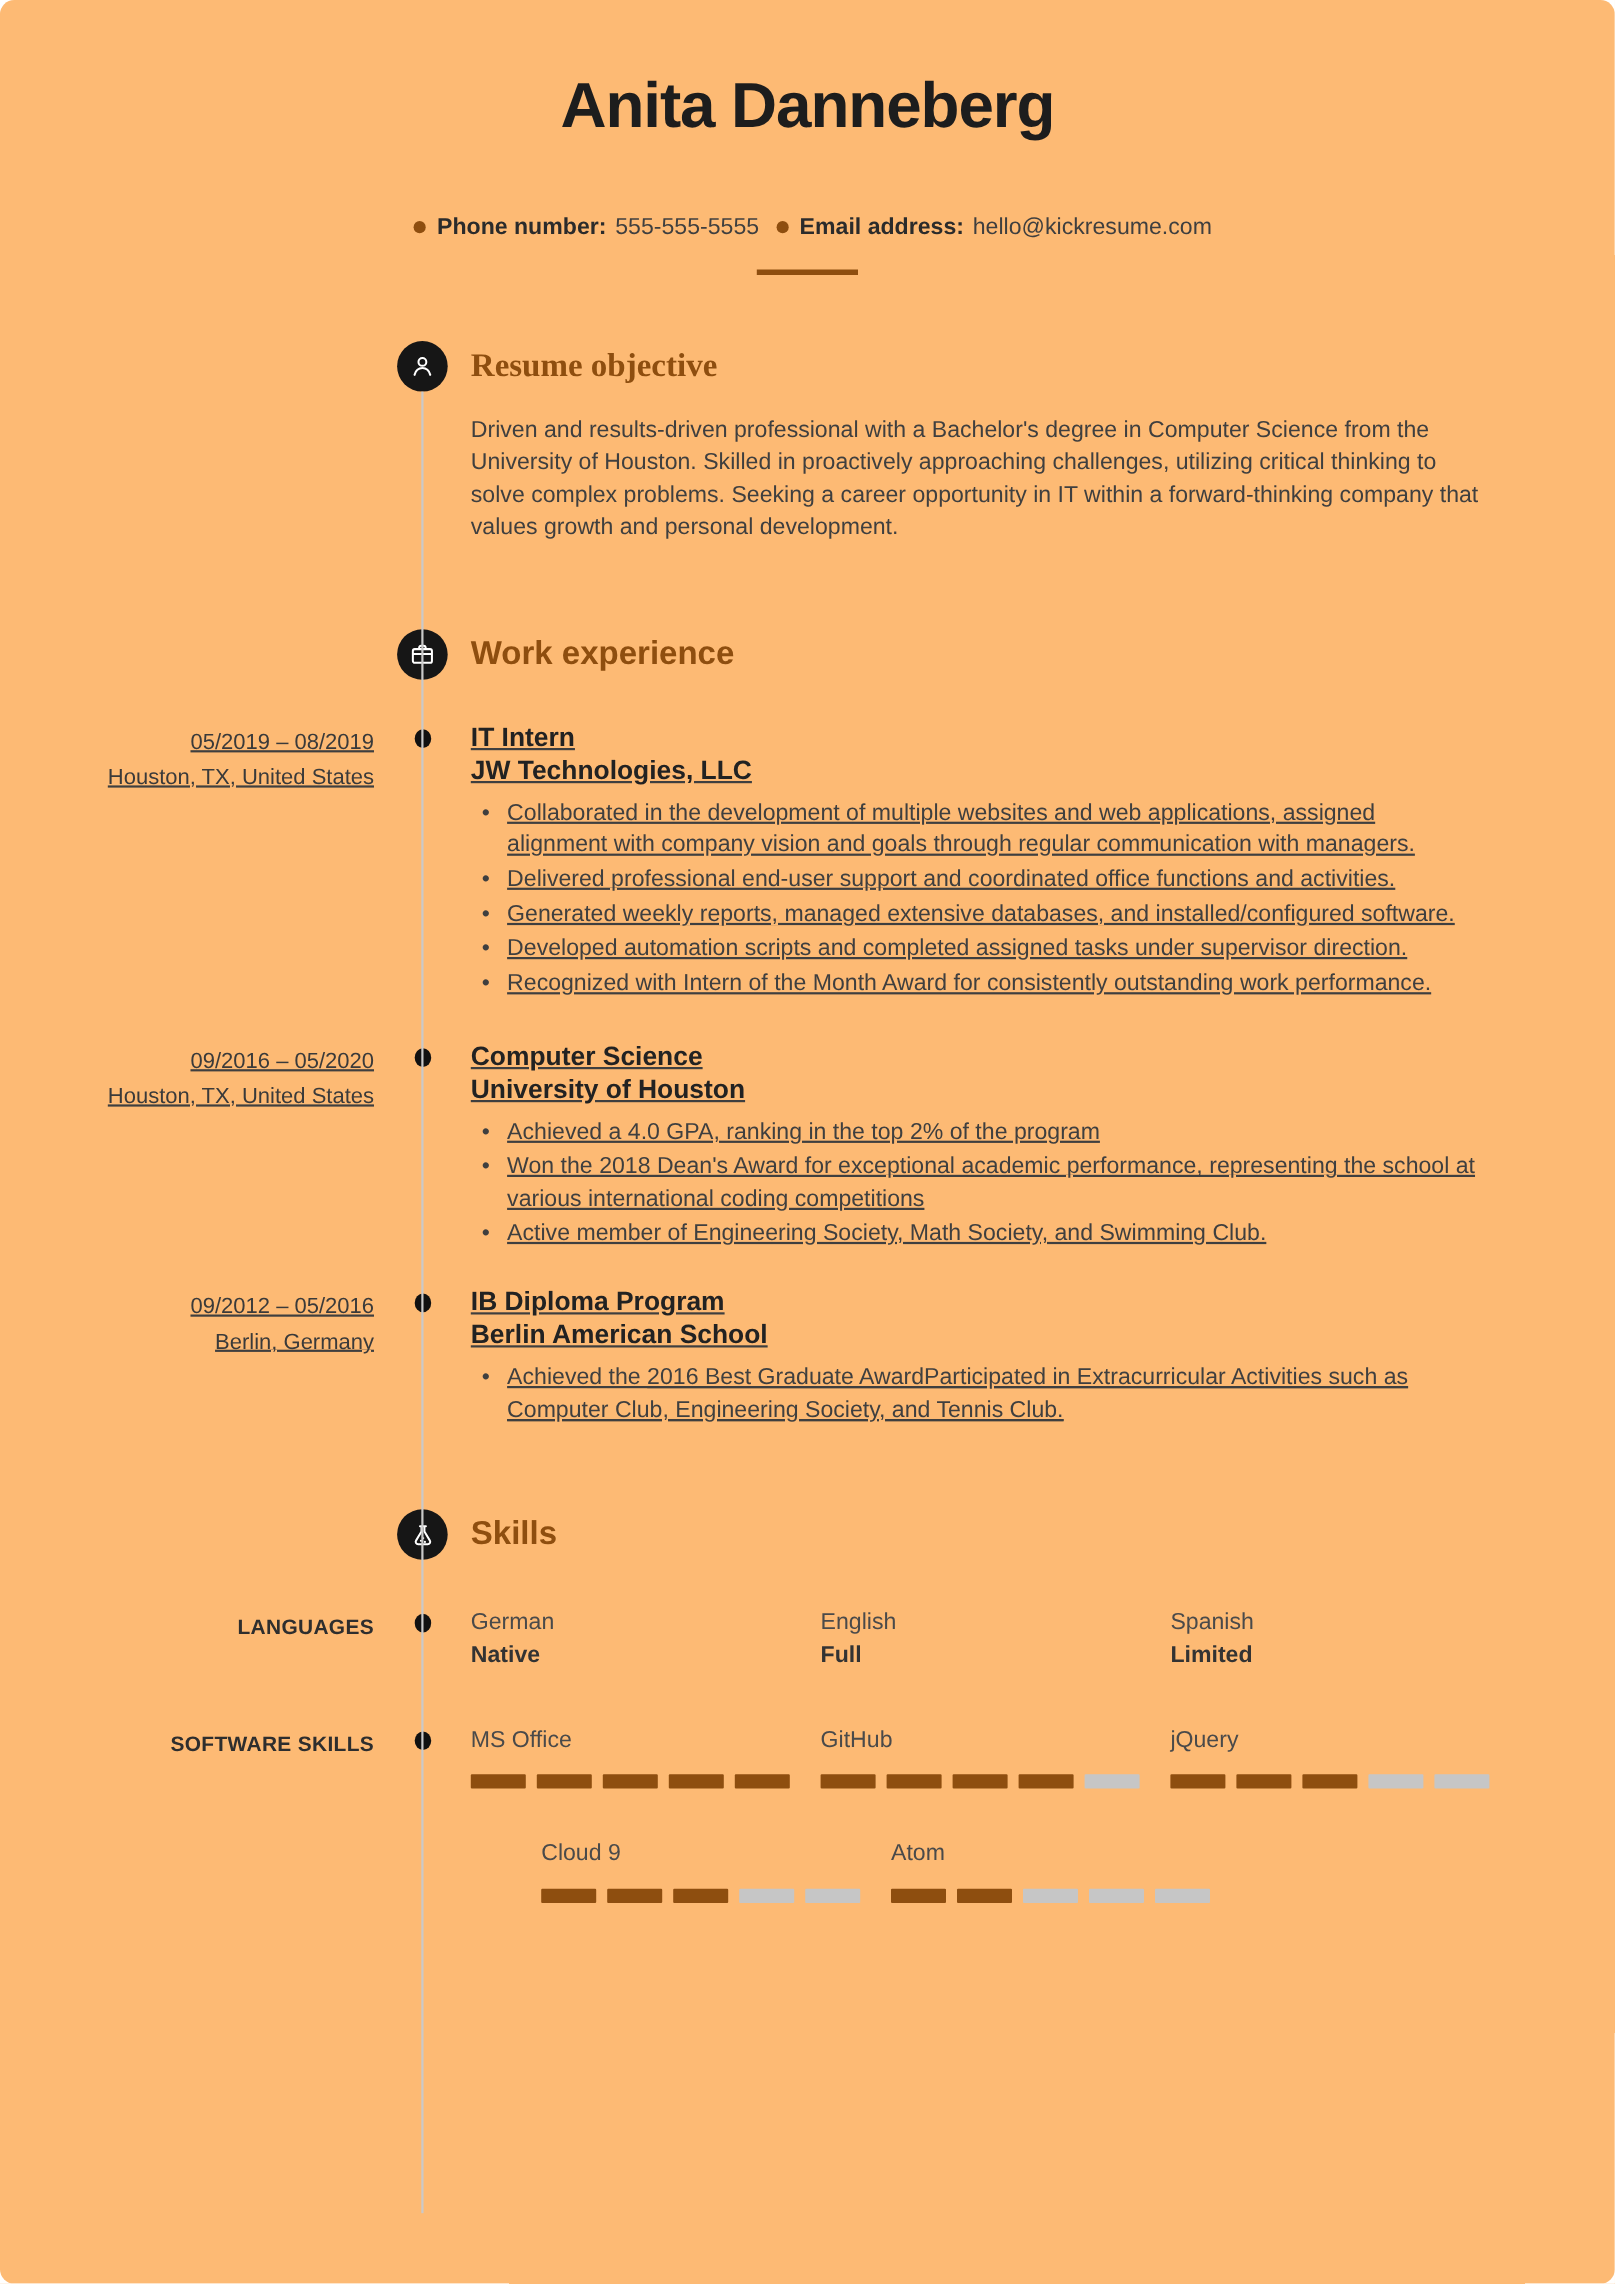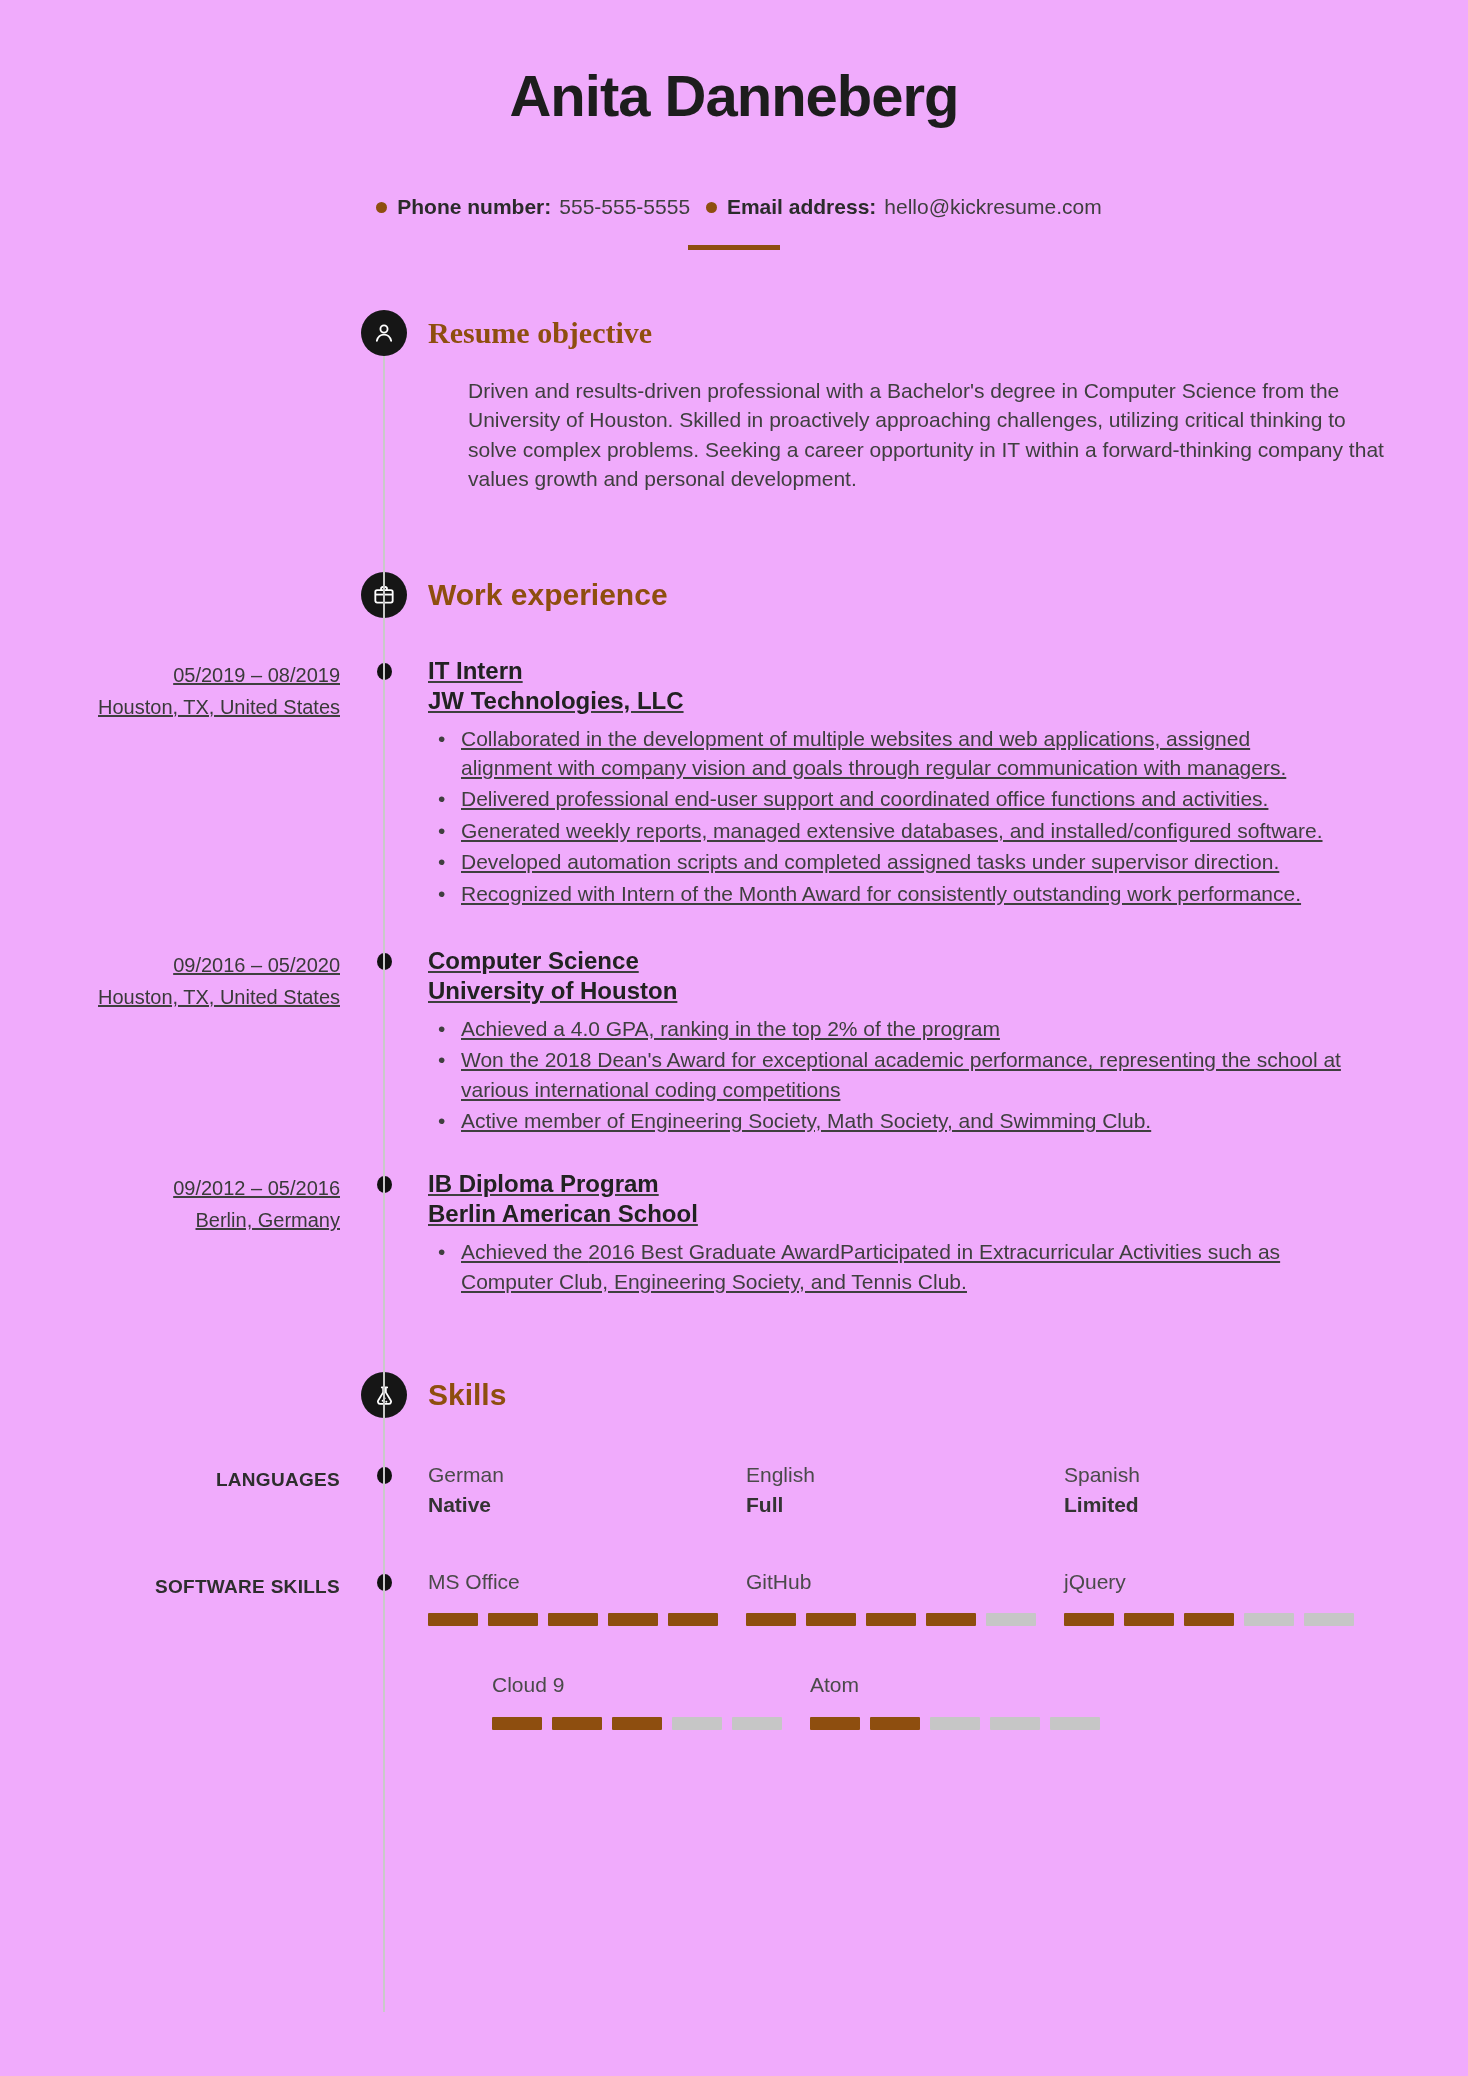--- a/index.html
+++ b/index.html
@@ -1,22 +1,22 @@
 <!DOCTYPE html>
 <html style="--accent: #8e4e0f;"><head>
 <meta charset="utf-8">
 <style>
   * { margin:0; padding:0; box-sizing:border-box; }
   html,body { background:#ffffff; }
   body { font-family:"Liberation Sans", sans-serif; color:#3f3f3f; }
   .page {
     position:relative;
     width:1468px; min-height:2076px;
-    margin:0 auto; background:#f0abfc;
-    padding-top:62px; overflow:hidden;
+    margin:0 auto; background:#fdba74;
+    padding-top:62px; overflow:hidden;border-radius:13px;
   }
   
   .timeline-line {
     position:absolute; left:383px; top:356px;
     width:2px; height:1656px; background:#c9c9c9;
   }
   
   .name { text-align:center; font-size:58px; font-weight:700; color:#1d1d1d; letter-spacing:-1px; }
   .contact { margin-top:66px; text-align:center; font-size:21px; color:#3f3f3f; }
   .contact .dot-sep { display:inline-block; width:11px; height:11px; border-radius:50%; background:var(--accent); margin:0 10px 2px 10px; vertical-align:middle; }
@@ -51,21 +51,21 @@
   .skill-label { font-size:19px; font-weight:700; color:#2e2e2e; letter-spacing:.3px; padding-top:5px; }
   .skill-cols { display:grid; grid-template-columns:repeat(3, 318px); }
   .lang-name { font-size:21px; color:#4a4a4a; line-height:1.4; }
   .lang-level { font-size:21px; font-weight:700; color:#333; line-height:1.4; }
   .skill-bar { display:flex; gap:10px; margin-top:17px; }
   .bar-seg { width:50px; height:13px; background:#c6c6c6; border-radius:1px; display:inline-block; }
   .bar-seg.filled { background:var(--accent); }
 
   
   .mt-objective { margin-top:60px;font-family:Liberation Serif, serif; }
-  .mt-para { margin-top:20px;padding-left:40px; }
+  .mt-para { margin-top:20px; }
   .mt-work { margin-top:78px; }
   .mt-entry { margin-top:38px;text-decoration:underline; }
   .mt-edu { margin-top:84px; }
   .mt-entry2 { margin-top:34px;text-decoration:underline; }
   .mt-skills { margin-top:76px; }
   .mt-langrow { margin-top:42px; }
   .mt-softrow { margin-top:48px; }
   .mt-softrow2 { margin-top:44px;gap:32px; }
 </style>
 </head>

